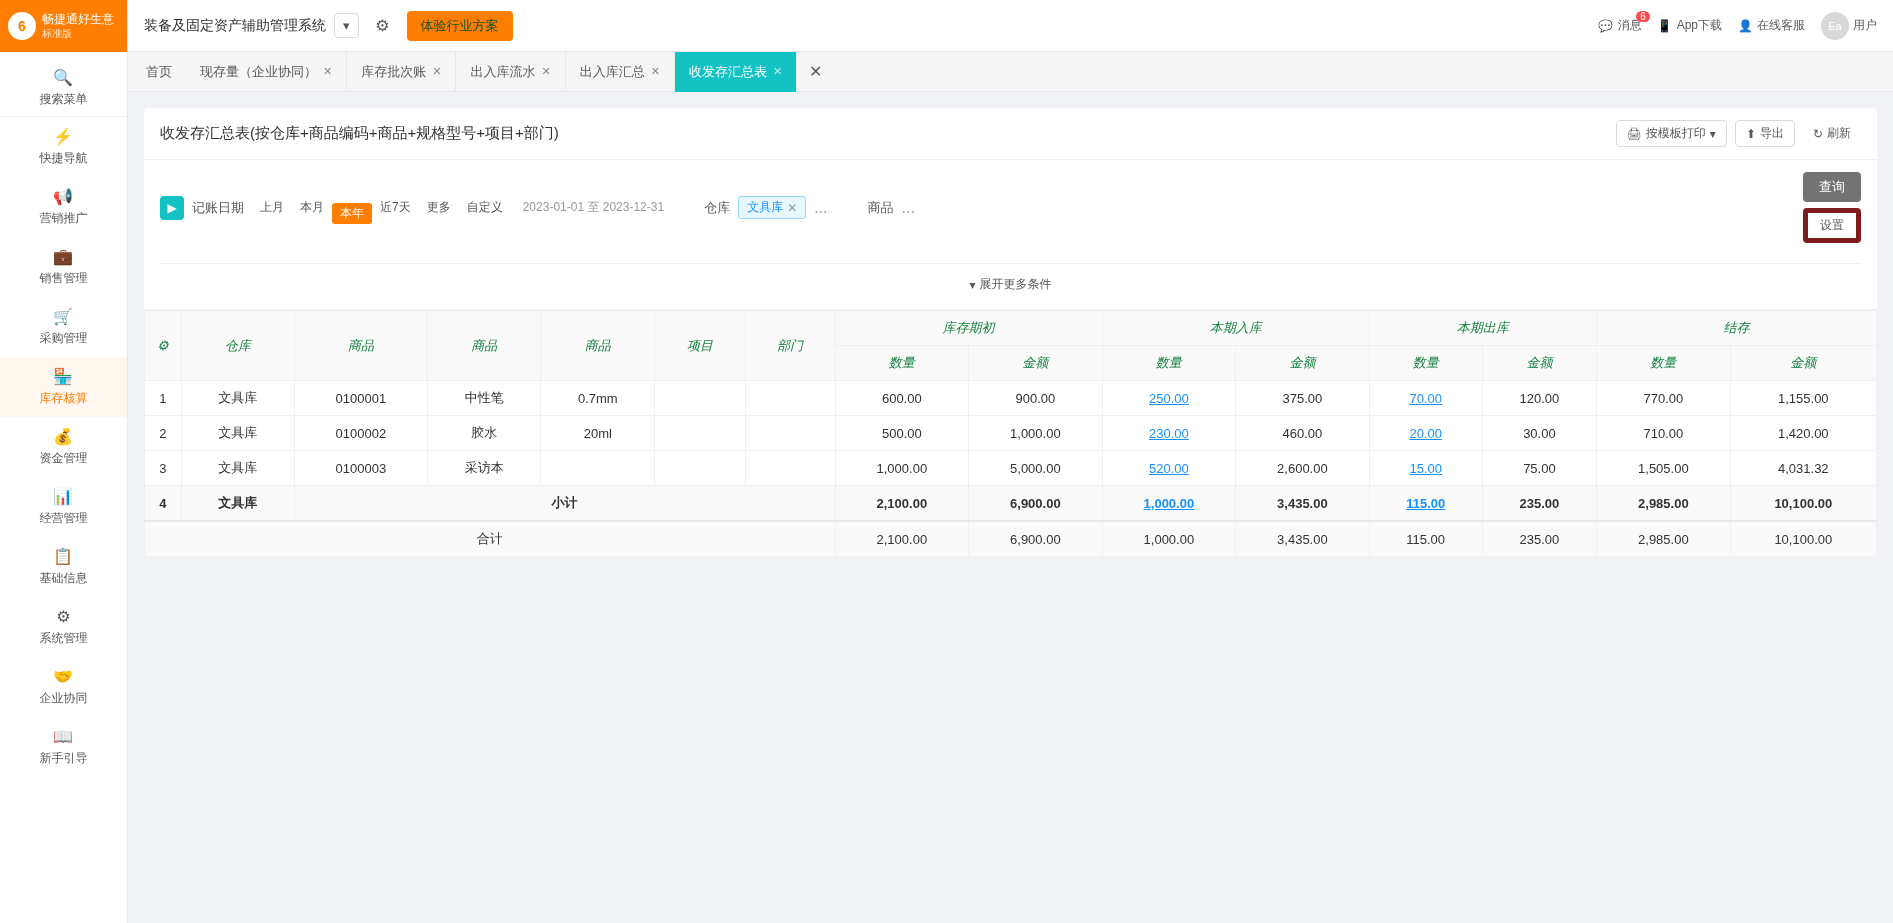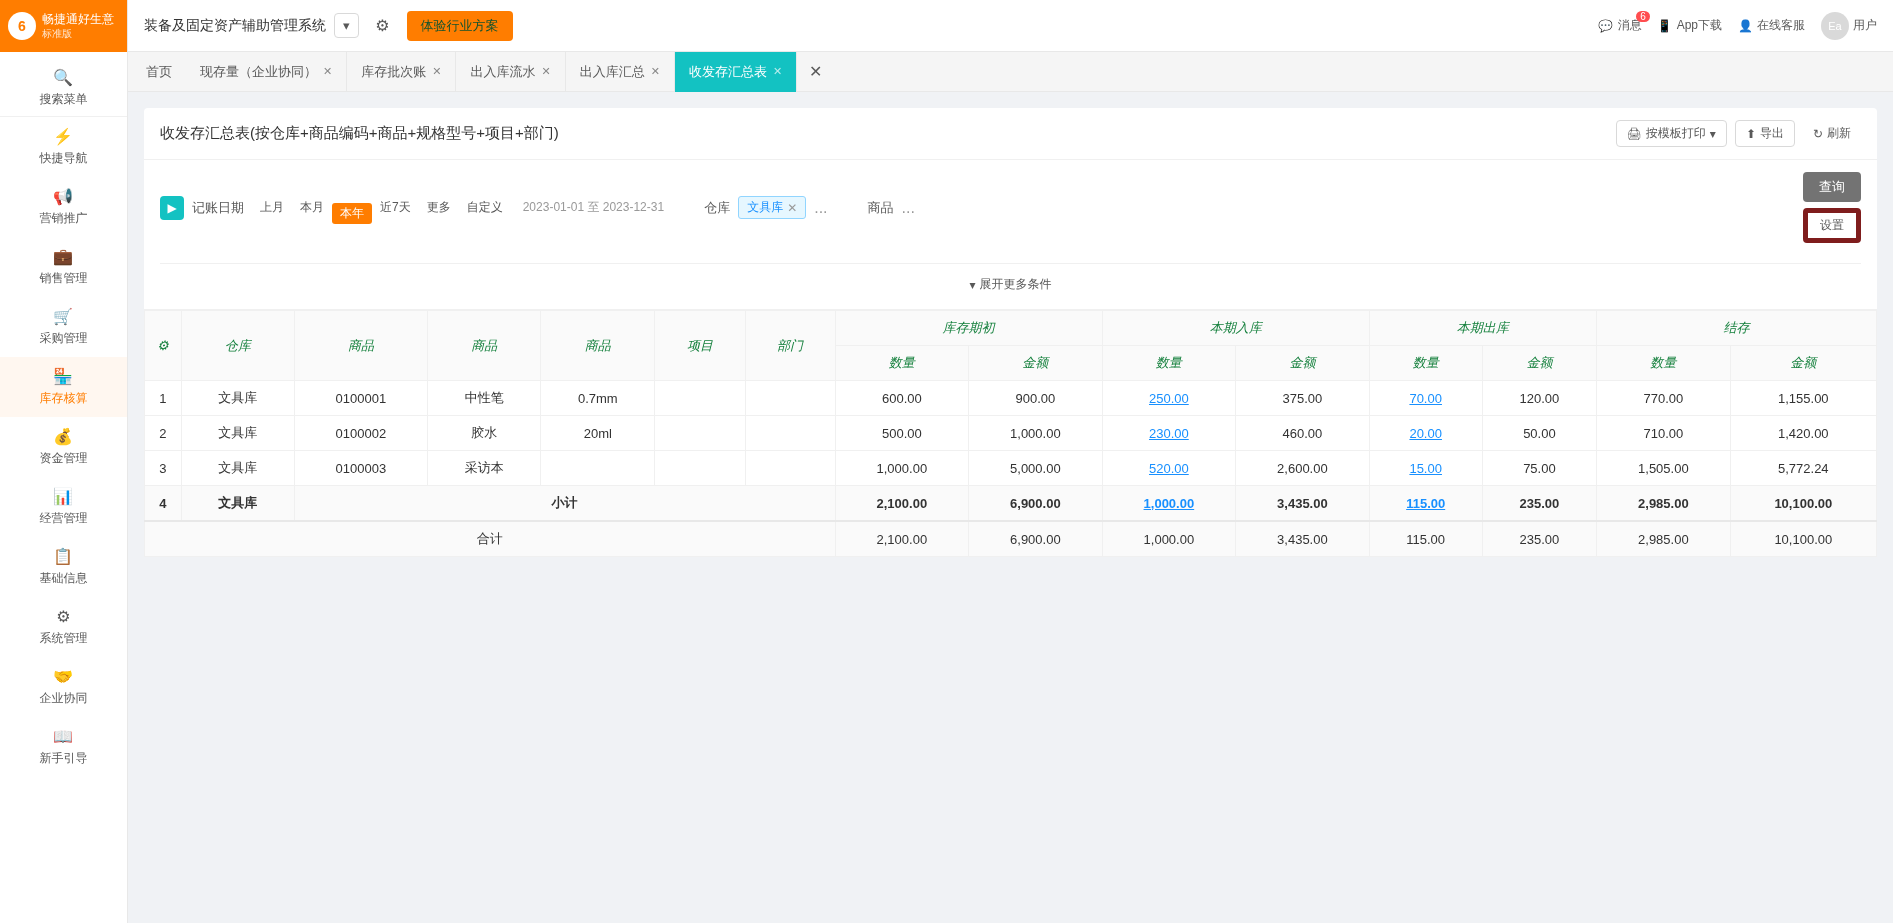--- a/index.html
+++ b/index.html
@@ -321,41 +321,41 @@
               <td>0100002</td>
               <td>胶水</td>
               <td>20ml</td>
               <td></td>
               <td></td>
               <td>500.00</td>
               <td>1,000.00</td>
               <td><span class="num-link">230.00</span></td>
               <td>460.00</td>
               <td><span class="num-link">20.00</span></td>
-              <td>50.00</td>
+              <td>30.00</td>
               <td>710.00</td>
               <td>1,420.00</td>
             </tr>
 
             <tr>
               <td>3</td>
               <td>文具库</td>
               <td>0100003</td>
               <td>采访本</td>
               <td></td>
               <td></td>
               <td></td>
               <td>1,000.00</td>
               <td>5,000.00</td>
               <td><span class="num-link">520.00</span></td>
               <td>2,600.00</td>
               <td><span class="num-link">15.00</span></td>
               <td>75.00</td>
               <td>1,505.00</td>
-              <td>5,772.24</td>
+              <td>4,031.32</td>
             </tr>
 
             <tr class="subtotal">
               <td>4</td>
               <td>文具库</td>
               <td colspan="5">小计</td>
               <td>2,100.00</td>
               <td>6,900.00</td>
               <td><span class="num-link">1,000.00</span></td>
               <td>3,435.00</td>

